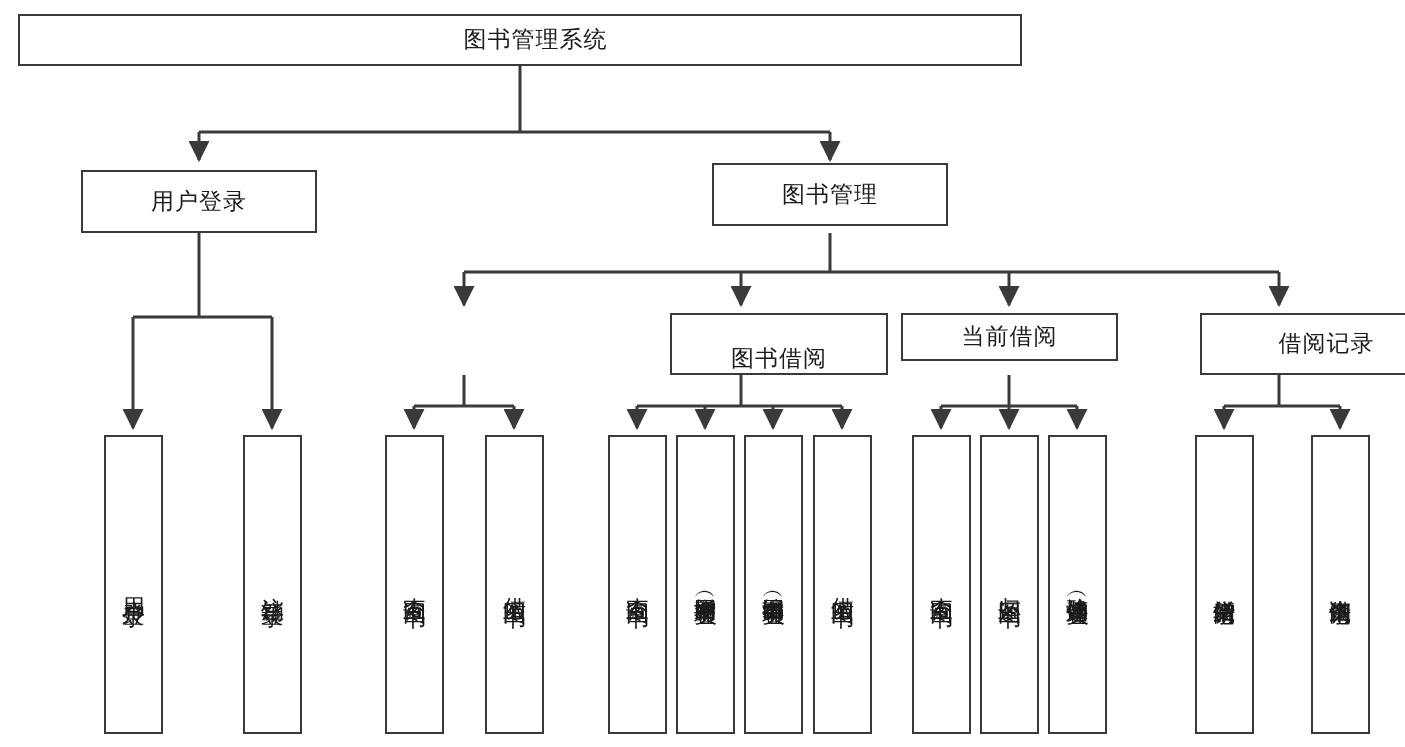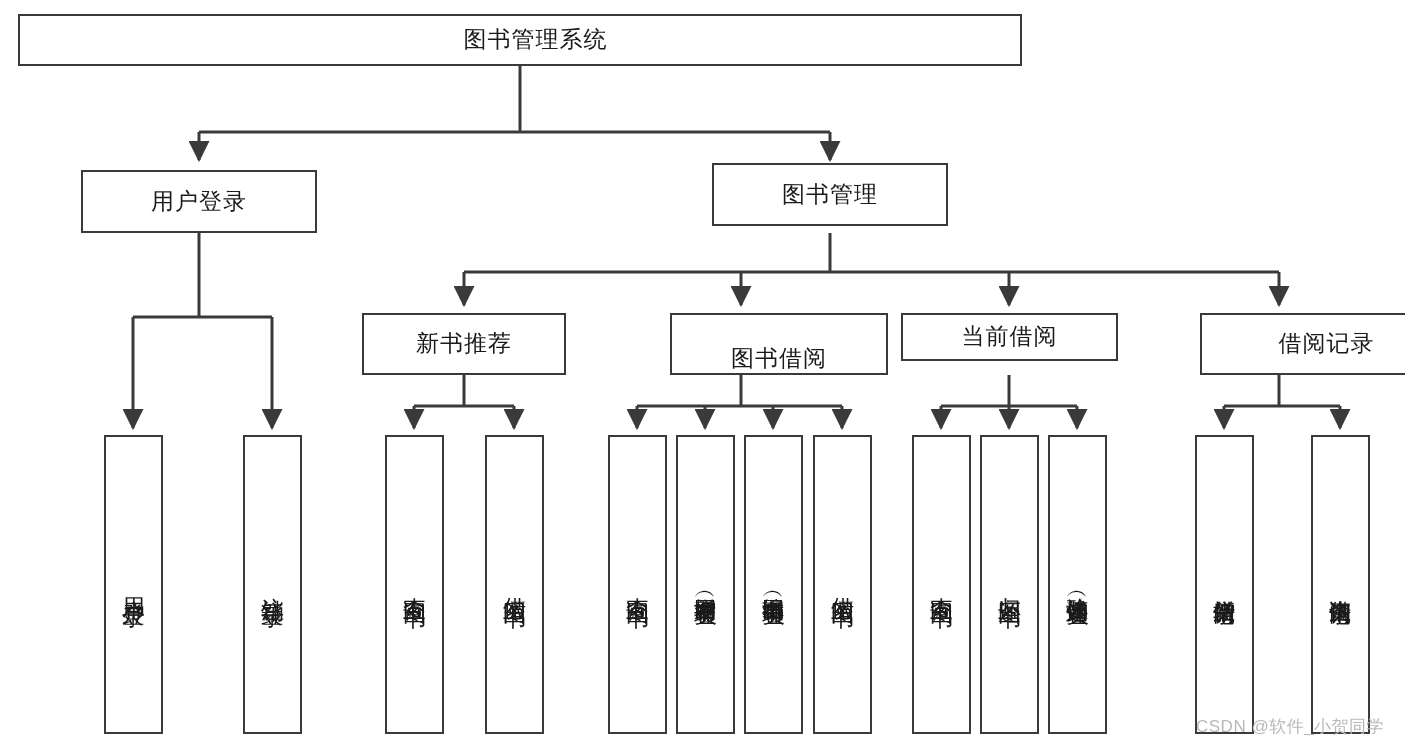--- a/index.html
+++ b/index.html
@@ -121,23 +121,20 @@
     <span>图书管理系统</span>
   </div>
 
   <div class="node node-h" style="left:81px; top:170px; width:236px; height:63px;">
     <span>用户登录</span>
   </div>
   <div class="node node-h" style="left:712px; top:163px; width:236px; height:63px;">
     <span>图书管理</span>
   </div>
 
-  <div class="node node-h" style="left:362px; top:313px; width:204px; height:62px;">
-    <span>新书推荐</span>
-  </div>
   <div class="node node-h" style="left:670px; top:313px; width:218px; height:62px;align-items:flex-end;">
     <span>图书借阅</span>
   </div>
   <div class="node node-h" style="left:901px; top:313px; width:217px; height:48px;">
     <span>当前借阅</span>
   </div>
   <div class="node node-h" style="left:1200px; top:313px; width:217px; height:62px;padding-left:36px;">
     <span>借阅记录</span>
   </div>
 
@@ -178,15 +175,14 @@
     <span>确认归还（管理员）</span>
   </div>
 
   <div class="node node-v tight" style="left:1195px; top:435px; width:59px; height:299px;">
     <span>新增借阅记录</span>
   </div>
   <div class="node node-v tight" style="left:1311px; top:435px; width:59px; height:299px;">
     <span>查询借阅记录</span>
   </div>
 
-  <div class="watermark" style="left:1196px; top:715px;">CSDN @软件_小贺同学</div>
 
 </div>
 
 </body></html>

